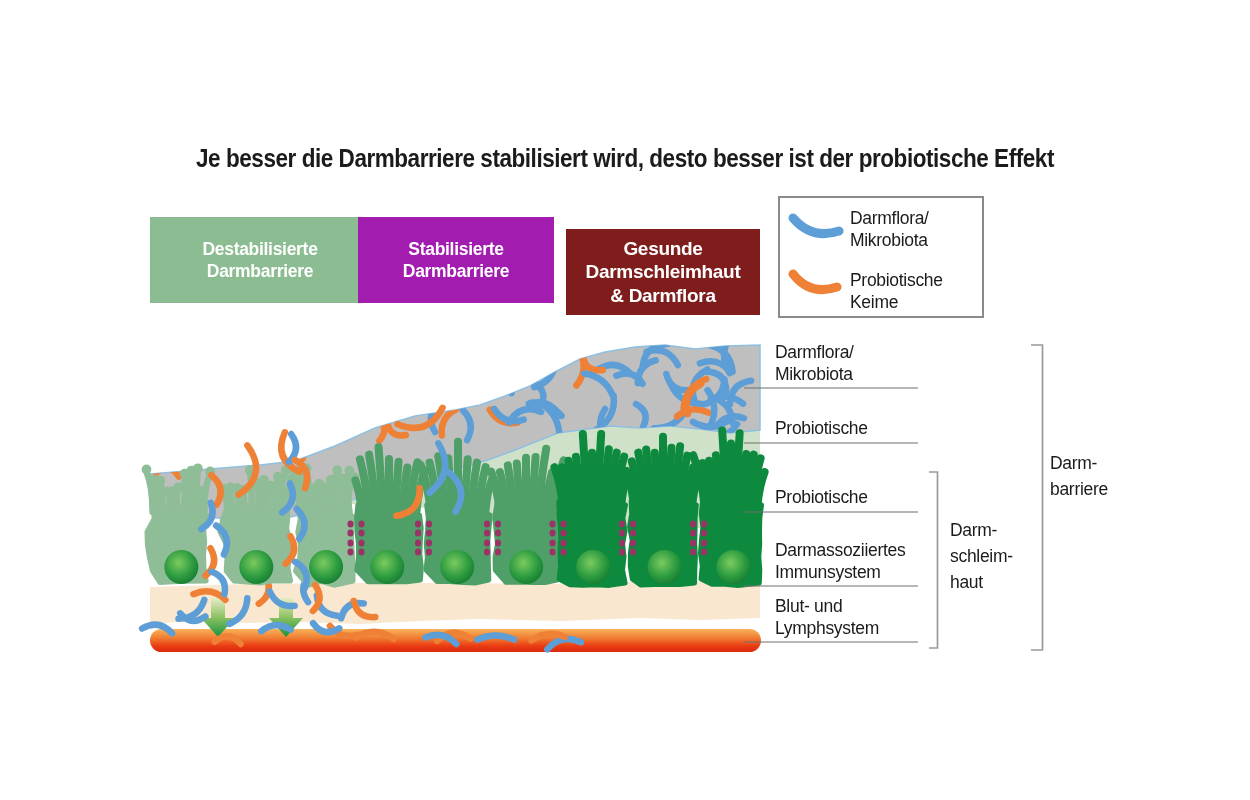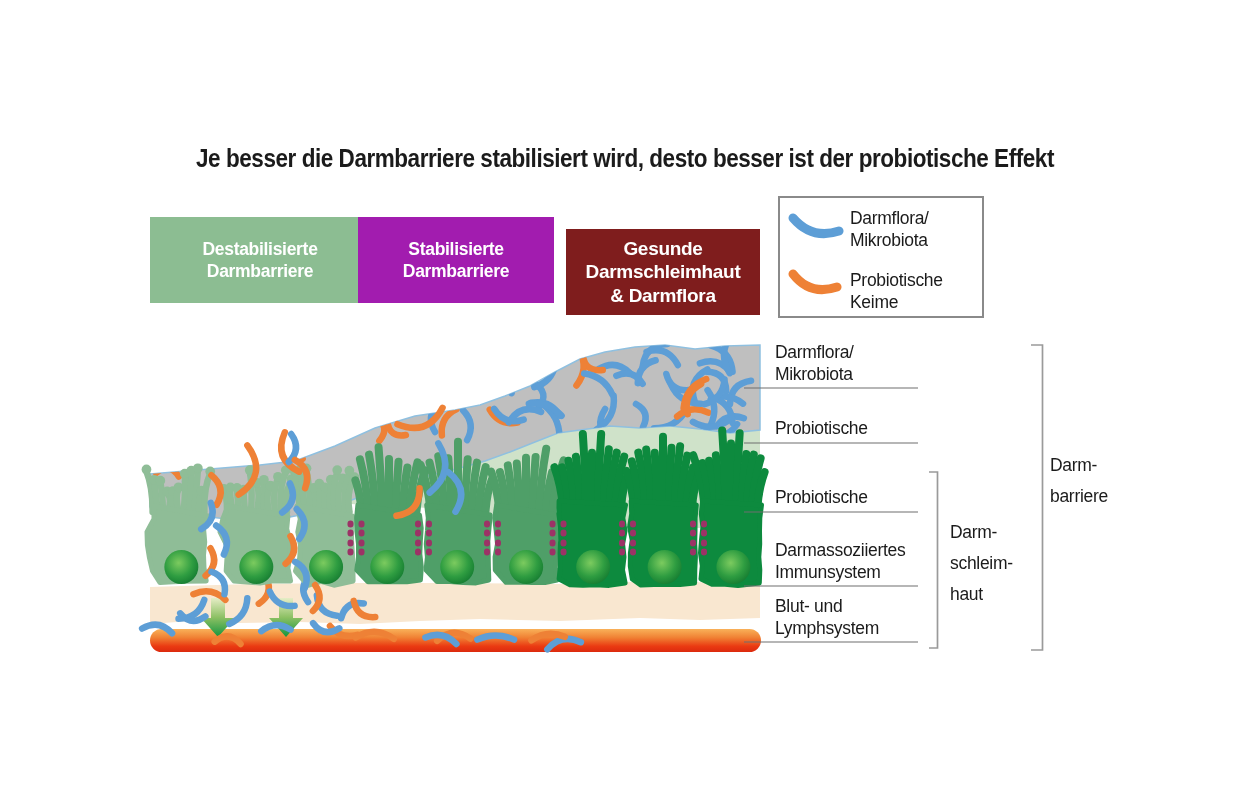--- a/index.html
+++ b/index.html
@@ -13,21 +13,21 @@
   .s0{left:150px;width:196px;font-size:17.5px;line-height:22px;}
   .s1{left:358px;width:196px;font-size:17.5px;line-height:22px;}
   .s2{left:566px;width:194px;font-size:19px;line-height:23.5px;}
   .legend{position:absolute;left:778px;top:196px;width:206px;height:122px;
     background:#fff;border:2px solid #8a8a8a;box-sizing:border-box;}
   .licon{position:absolute;left:8px;}
   .ltext{position:absolute;left:70px;font-size:17.5px;line-height:21.5px;
     white-space:pre-line;letter-spacing:-0.3px;}
   .llabel{position:absolute;left:775px;font-size:17.5px;line-height:21.5px;
     white-space:pre-line;letter-spacing:-0.3px;}
-  .blabel{position:absolute;font-size:17.5px;line-height:31px;
+  .blabel{position:absolute;font-size:17.5px;line-height:26px;
     white-space:pre-line;letter-spacing:-0.3px;}
   #gut-svg{position:absolute;left:0;top:0;}
 </style>
 </head>
 <body>
 
 <div class="canvas" style="color: rgb(27, 27, 27);">
 
   <div class="title">Je besser die Darmbarriere stabilisiert wird, desto besser ist der probiotische Effekt</div>
 

